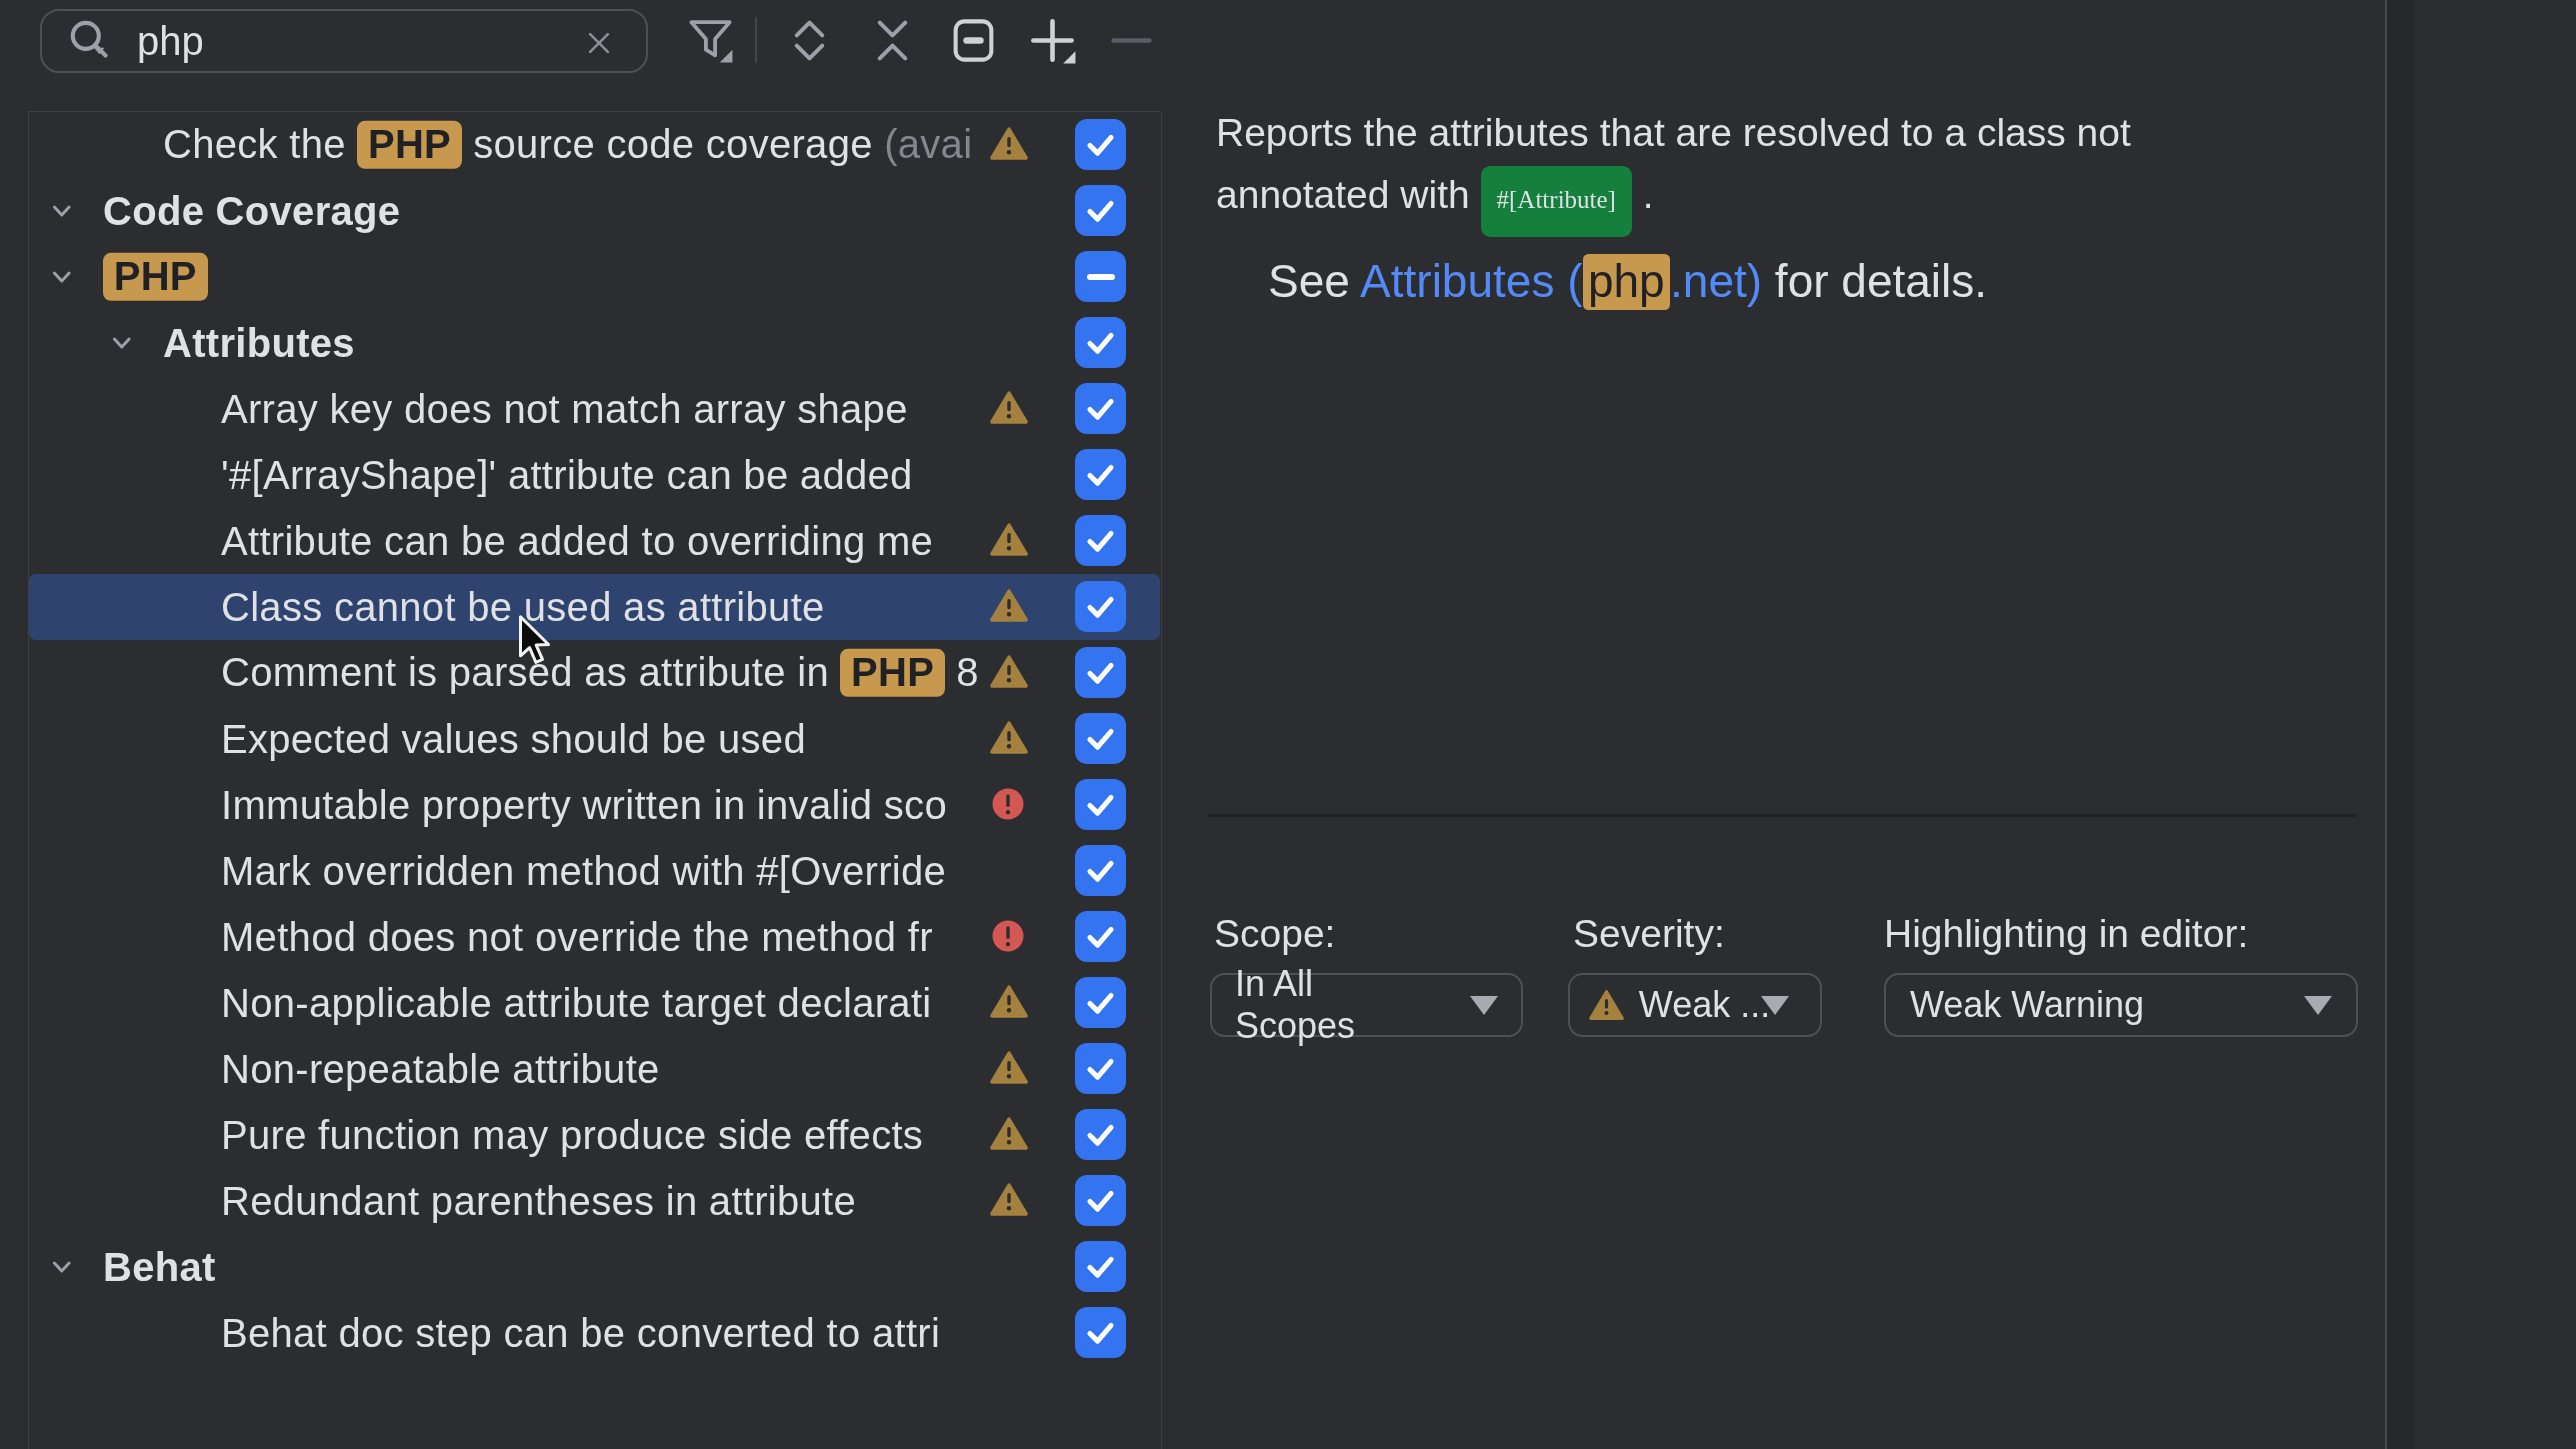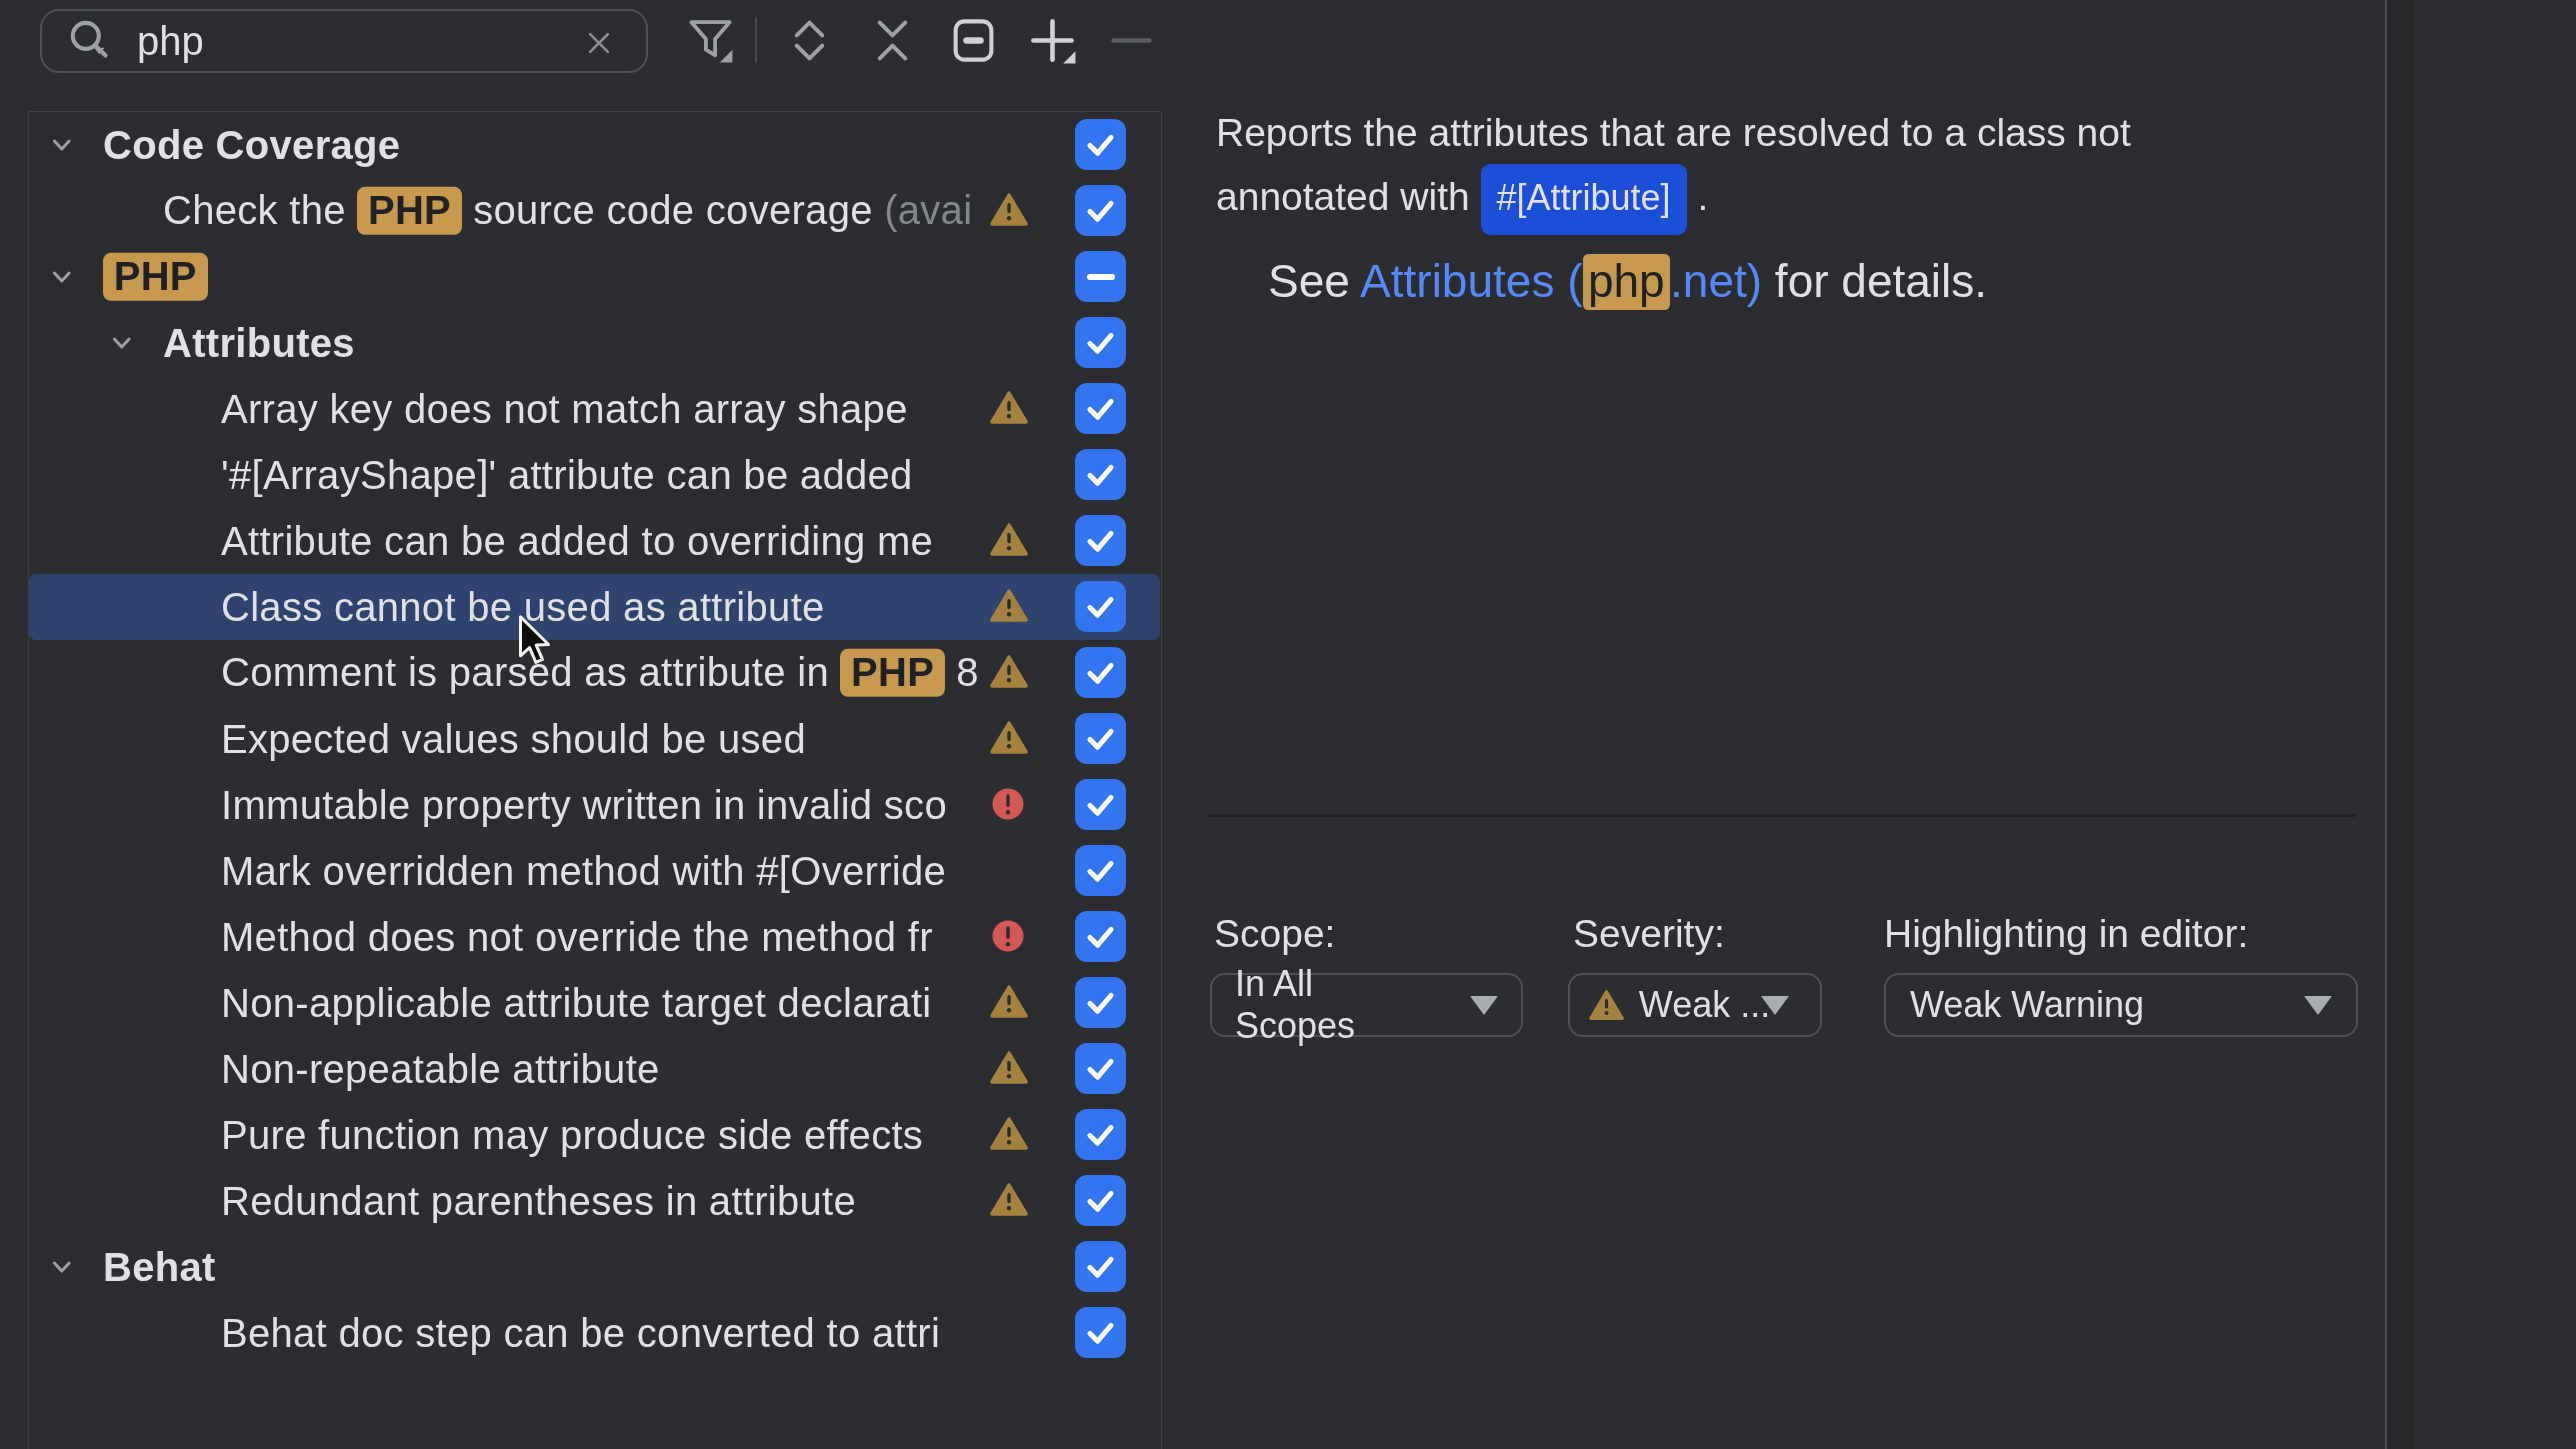--- a/index.html
+++ b/index.html
@@ -46,22 +46,22 @@
     border-radius:12px;background:#3574f0;display:flex;align-items:center;justify-content:center;
   }
   .cb .bar{width:28px;height:6px;border-radius:3.4px;background:#ffffff;}
   
   .div-main{position:absolute;left:1161px;top:111px;width:1.3px;height:1338px;background:#3d4044;}
   .div-right{position:absolute;left:2385px;top:0;width:2px;height:1449px;background:#47494e;}
   .div-right-shade{position:absolute;left:2387px;top:0;width:28px;height:1449px;background:#26282a;}
   
   .desc{position:absolute;left:1216px;top:102px;font-size:39px;line-height:62px;}
   .chip{
-    display:inline-block;background:#1d4ed8;border-radius:9.4px;padding:3.4px 16px 6px 16px;
-    font-family:Liberation Sans, sans-serif;font-size:36px;color:#dfe1e5;
+    display:inline-block;background:#15803d;border-radius:9.4px;padding:3.4px 16px 6px 16px;
+    font-family:Liberation Serif, serif;font-size:25px;color:#dfe1e5;
   }
   .see{position:absolute;left:1268px;top:254px;font-size:46px;}
   .link{color:#548af7;}
   .link .badge{border-radius:5.4px;padding:0 5.4px 2px 5.4px;font-weight:400;}
   .hdiv{position:absolute;left:1208px;top:814px;width:1148px;height:2.7px;background:#1f2123;}
   .ctl-label{position:absolute;top:912px;font-size:39px;font-weight:400;}
   .dd{
     position:absolute;top:973px;height:64px;border:2px solid #4d5057;border-radius:14.8px;
     box-sizing:border-box;display:flex;align-items:center;font-size:36px;background:#2b2d30;
   }
@@ -123,41 +123,41 @@
     </svg>
   </div>
   <div class="tbicon" style="left:1104px">
     <svg width="51" height="51" viewBox="0 0 20 20">
       <line x1="3" y1="10" x2="17" y2="10" stroke="#5b5e66" stroke-width="1.8" stroke-linecap="round"></line>
     </svg>
   </div>
 
   <div class="tree" id="tree">
       <div class="row">
+        <span class="lbl d2">Check the <span class="badge">PHP</span> source code coverage <span class="muted">(avai</span></span>
+        <span class="stat">
+          <svg width="38" height="35" viewBox="0 0 20 18">
+            <polygon points="10,1.4 19,16.6 1,16.6" fill="#a5813f" stroke="#a5813f" stroke-width="1.8" stroke-linejoin="round"></polygon>
+            <rect x="9.1" y="5.6" width="1.8" height="5.4" rx="0.9" fill="#2b2d30"></rect>
+            <circle cx="10" cy="13.6" r="1.15" fill="#2b2d30"></circle>
+          </svg>
+        </span>
+        <span class="cb">
+          <svg width="39" height="39" viewBox="0 0 24 24">
+            <polyline points="5.5,12.6 10.2,17.3 18.5,7.6" fill="none" stroke="#ffffff" stroke-width="3.1" stroke-linecap="round" stroke-linejoin="round"></polyline>
+          </svg>
+        </span>
+      </div>
+      <div class="row">
         <span class="chev d1">
           <svg width="29.5" height="29.5" viewBox="0 0 24 24">
             <polyline points="6,9 12,15.5 18,9" fill="none" stroke="#9da0a8" stroke-width="2.4" stroke-linecap="round" stroke-linejoin="round"></polyline>
           </svg>
         </span>
         <span class="lbl d1 bold">Code Coverage</span>
-        <span class="cb">
-          <svg width="39" height="39" viewBox="0 0 24 24">
-            <polyline points="5.5,12.6 10.2,17.3 18.5,7.6" fill="none" stroke="#ffffff" stroke-width="3.1" stroke-linecap="round" stroke-linejoin="round"></polyline>
-          </svg>
-        </span>
-      </div>
-      <div class="row">
-        <span class="lbl d2">Check the <span class="badge">PHP</span> source code coverage <span class="muted">(avai</span></span>
-        <span class="stat">
-          <svg width="38" height="35" viewBox="0 0 20 18">
-            <polygon points="10,1.4 19,16.6 1,16.6" fill="#a5813f" stroke="#a5813f" stroke-width="1.8" stroke-linejoin="round"></polygon>
-            <rect x="9.1" y="5.6" width="1.8" height="5.4" rx="0.9" fill="#2b2d30"></rect>
-            <circle cx="10" cy="13.6" r="1.15" fill="#2b2d30"></circle>
-          </svg>
-        </span>
         <span class="cb">
           <svg width="39" height="39" viewBox="0 0 24 24">
             <polyline points="5.5,12.6 10.2,17.3 18.5,7.6" fill="none" stroke="#ffffff" stroke-width="3.1" stroke-linecap="round" stroke-linejoin="round"></polyline>
           </svg>
         </span>
       </div>
       <div class="row">
         <span class="chev d1">
           <svg width="29.5" height="29.5" viewBox="0 0 24 24">
             <polyline points="6,9 12,15.5 18,9" fill="none" stroke="#9da0a8" stroke-width="2.4" stroke-linecap="round" stroke-linejoin="round"></polyline>

